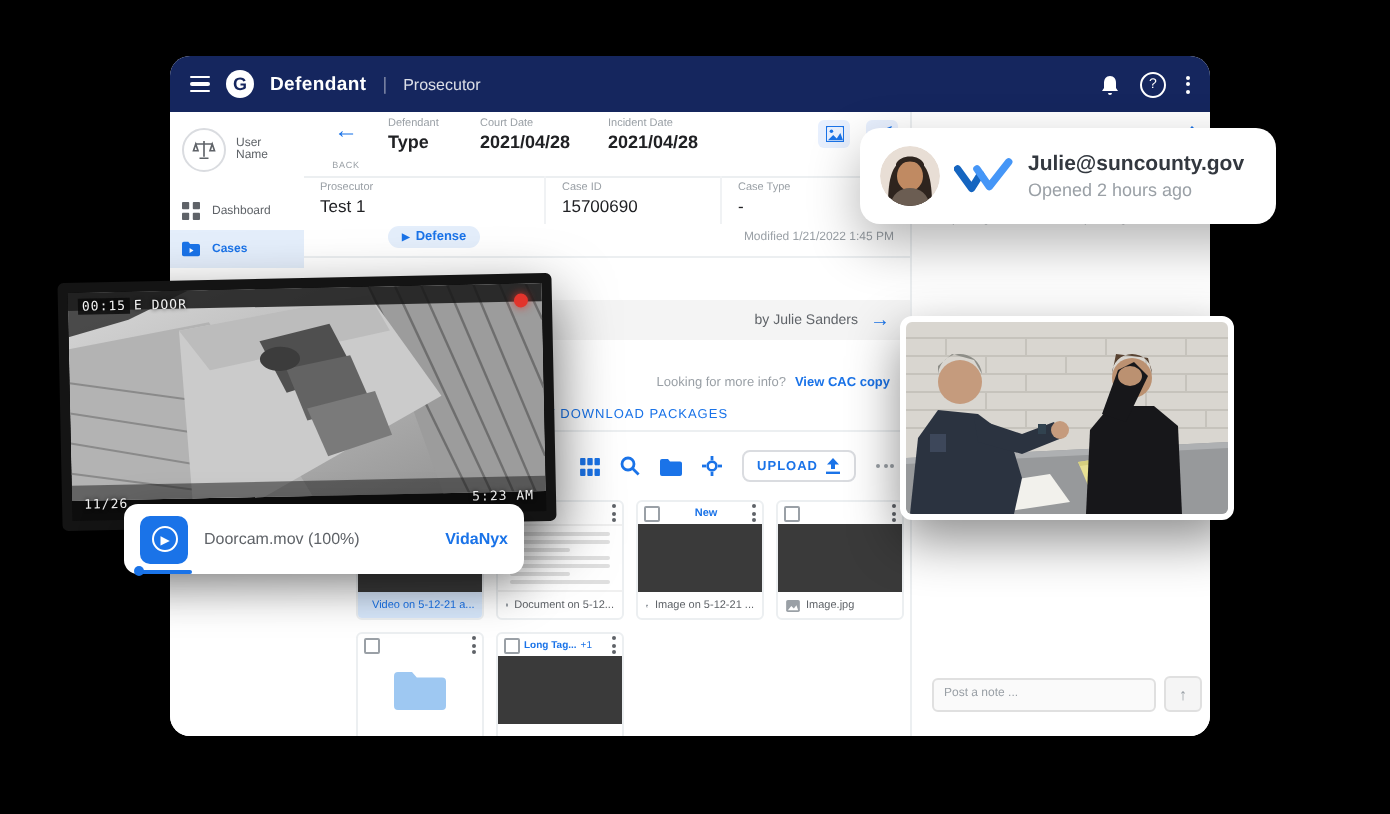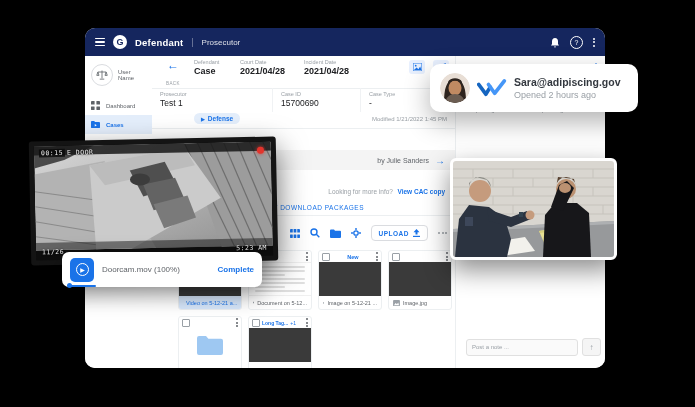--- a/index.html
+++ b/index.html
@@ -224,21 +224,21 @@
 
     <div class="main">
 
       <div class="case-row1">
         <span class="back-cell">
           <span class="back-arrow">←</span>
           <span class="back-label">BACK</span>
         </span>
         <span class="fld f-def">
           <span class="l">Defendant</span>
-          <span class="v">Case</span>
+          <span class="v">Type</span>
         </span>
         <span class="fld f-court">
           <span class="l">Court Date</span>
           <span class="v">2021/04/28</span>
         </span>
         <span class="fld f-inc">
           <span class="l">Incident Date</span>
           <span class="v">2021/04/28</span>
         </span>
         <span class="row1-actions">
@@ -543,21 +543,21 @@
   <div class="toast">
     <span class="toast-tile">
       <span class="pc">▶</span>
       <span class="tile-scrub">
           <i></i>
         </span>
     </span>
     <span class="toast-main">
       <span class="toast-texts">
         <span class="toast-file">Doorcam.mov (100%)</span>
-        <span class="toast-status">Complete</span>
+        <span class="toast-status">VidaNyx</span>
       </span>
       <span class="toast-bar"><span class="toast-fill"></span></span>
     </span>
   </div>
 
   <div class="notif">
     <span class="notif-avatar">
       <svg width="30" height="30" viewBox="0 0 30 30">
         <defs>
             <clipPath id="avc">
@@ -573,21 +573,21 @@
         </g>
       </svg>
     </span>
     <span class="notif-check">
       <svg width="30" height="20" viewBox="0 0 34 22">
         <path d="M2 7 L10 18 L15 10" stroke="#1565c0" stroke-width="4.2" fill="none" stroke-linecap="round" stroke-linejoin="round"></path>
         <path d="M13 7 L20 17 L31 3" stroke="#4596f7" stroke-width="4.2" fill="none" stroke-linecap="round" stroke-linejoin="round"></path>
       </svg>
     </span>
     <span>
-      <span class="notif-email" style="display:block;">Sara@adipiscing.gov</span>
+      <span class="notif-email" style="display:block;">Julie@suncounty.gov</span>
       <span class="notif-status" style="display:block;">Opened 2 hours ago</span>
     </span>
   </div>
 
   <div class="photo">
     <svg width="161" height="96" viewBox="0 0 161 96" preserveAspectRatio="none">
       <rect width="161" height="96" fill="#d9d6d0"></rect>
       <g stroke="#c6c3bc" stroke-width="1">
         <line y1="8" y2="8" x1="0" x2="161"></line>
           <line y1="17" y2="17" x1="0" x2="161"></line>

